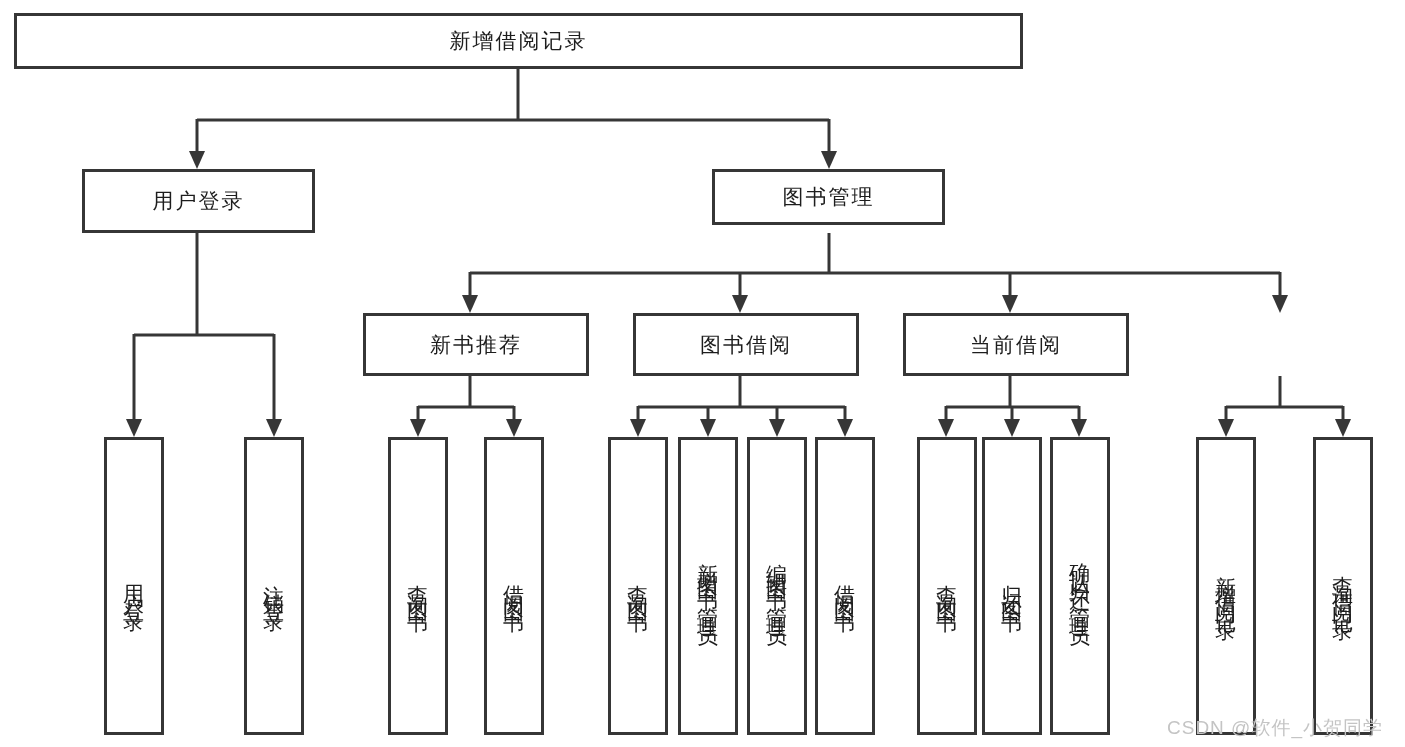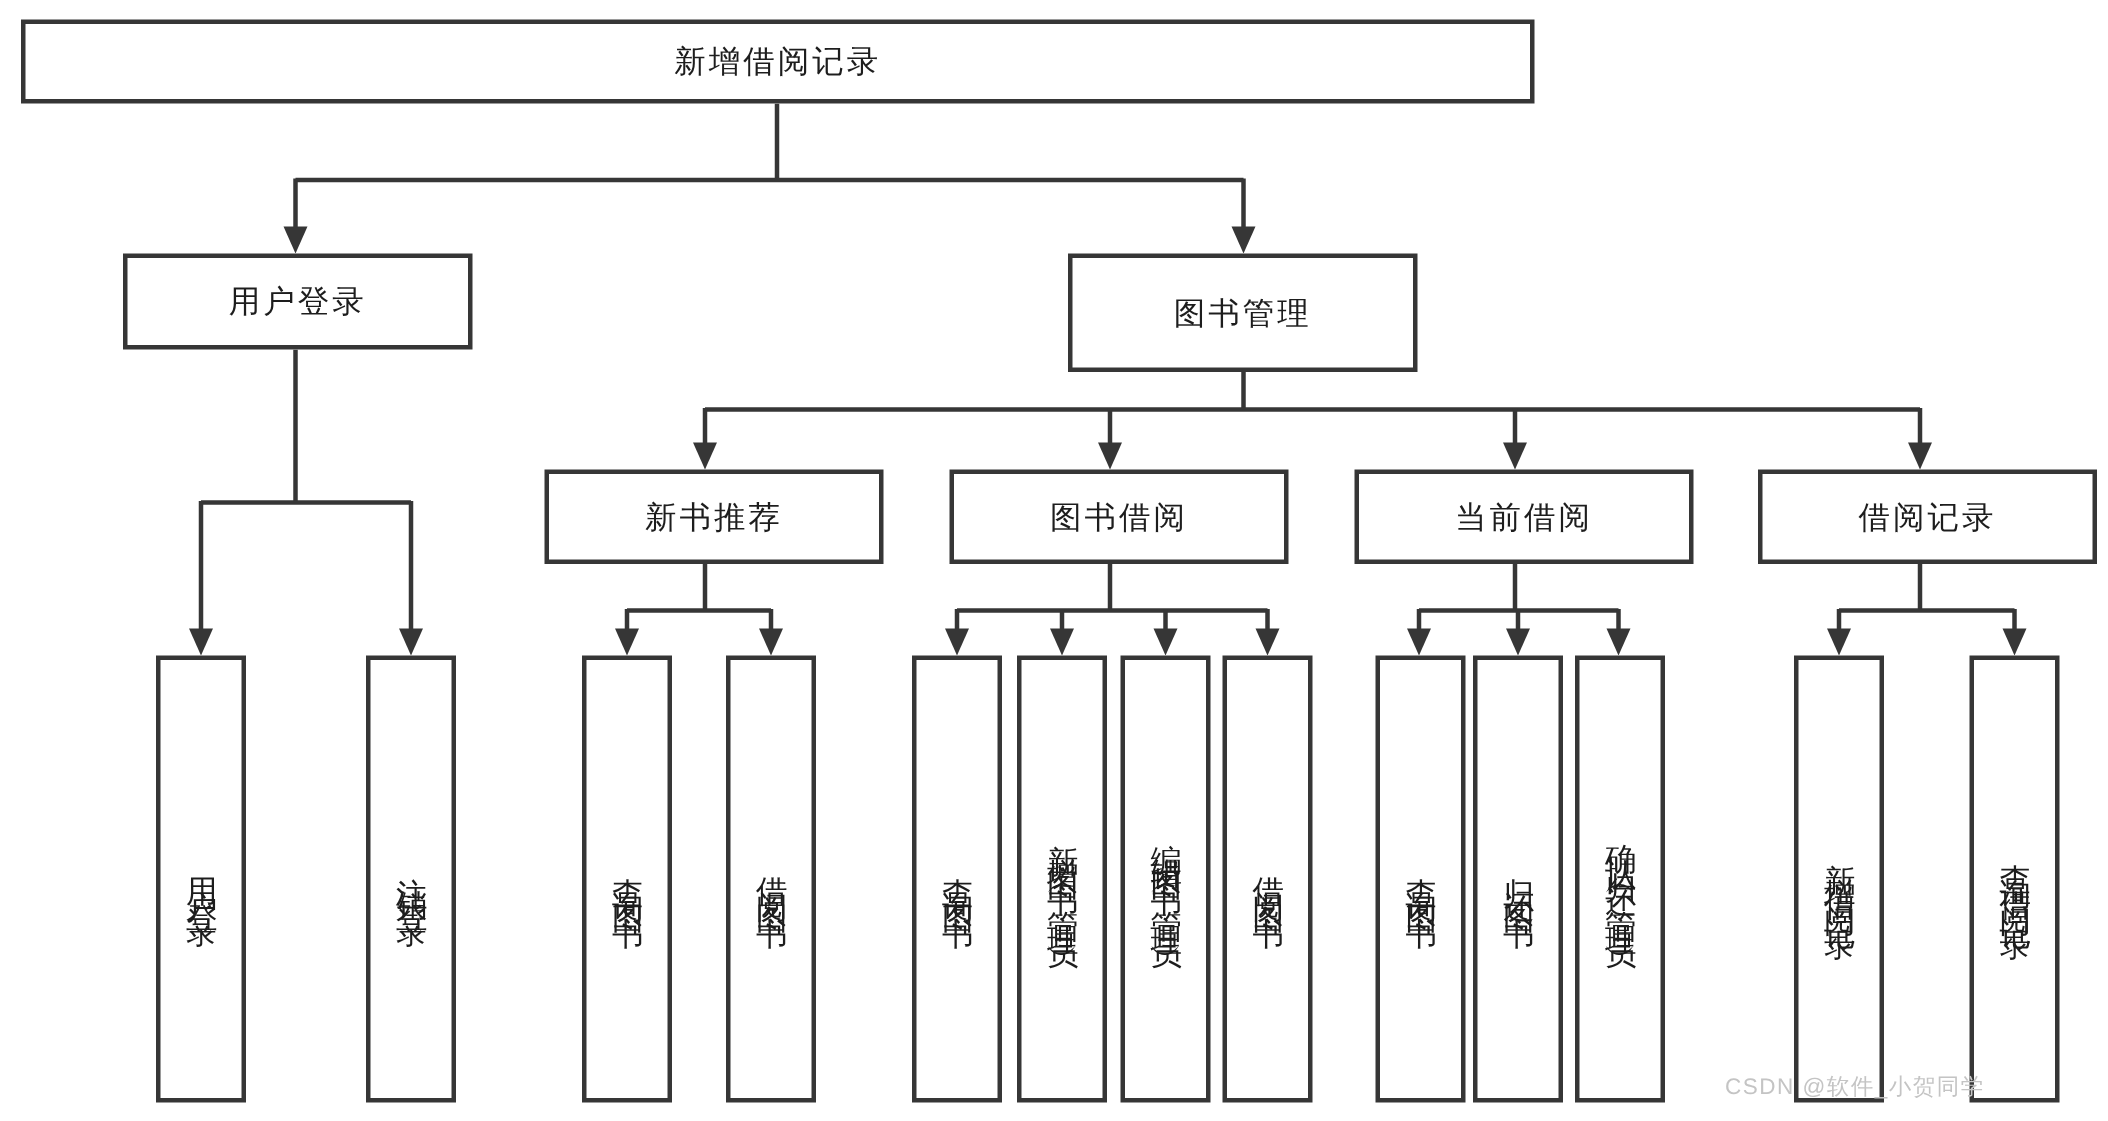--- a/index.html
+++ b/index.html
@@ -15,41 +15,41 @@
     position:absolute;
     box-sizing:border-box;
     background:#ffffff;
     border:3px solid #363636;
     display:flex;align-items:center;justify-content:center;
     color:#1d1d1d;
   }
   .hnode{font-size:21px;letter-spacing:2px;}
   .root{left:14px;top:13px;width:1009px;height:56px;}
   .l2a{left:82px;top:169px;width:233px;height:64px;}
-  .l2b{left:712px;top:169px;width:233px;height:79px;}
+  .l2b{left:712px;top:169px;width:233px;height:56px;}
   .l3{top:313px;width:226px;height:63px;}
   .l3a{left:363px;} .l3b{left:633px;} .l3c{left:903px;} .l3d{left:1172px;}
   .leaf{
     top:437px;width:60px;height:298px;
   }
   .leaf span{
     writing-mode:vertical-rl;
     text-orientation:mixed;
     font-size:21px;
     letter-spacing:9px;
     line-height:1;
     color:#1d1d1d;
     white-space:nowrap;
   }
   .watermark{
     position:absolute;
     left:1150px;top:715px;
     width:250px;
-    text-align:left;
-    font-size:15px;
+    text-align:center;
+    font-size:19px;
     color:#c4c4c4;
     letter-spacing:1px;
     z-index:5;
     white-space:nowrap;
   }
 </style>
 </head>
 <body>
 
 <div id="stage">
@@ -133,23 +133,20 @@
 
   <div class="node hnode l3 l3a">
     <span>新书推荐</span>
   </div>
   <div class="node hnode l3 l3c">
     <span>当前借阅</span>
   </div>
   <div class="node hnode l3 l3b">
     <span>图书借阅</span>
   </div>
-  <div class="node hnode l3 l3d">
-    <span>借阅记录</span>
-  </div>
 
   <div class="node leaf" style="left:104px;">
     <span>用户登录</span>
   </div>
   <div class="node leaf" style="left:244px;">
     <span>注销登录</span>
   </div>
 
   <div class="node leaf" style="left:388px;">
     <span>查询图书</span>

